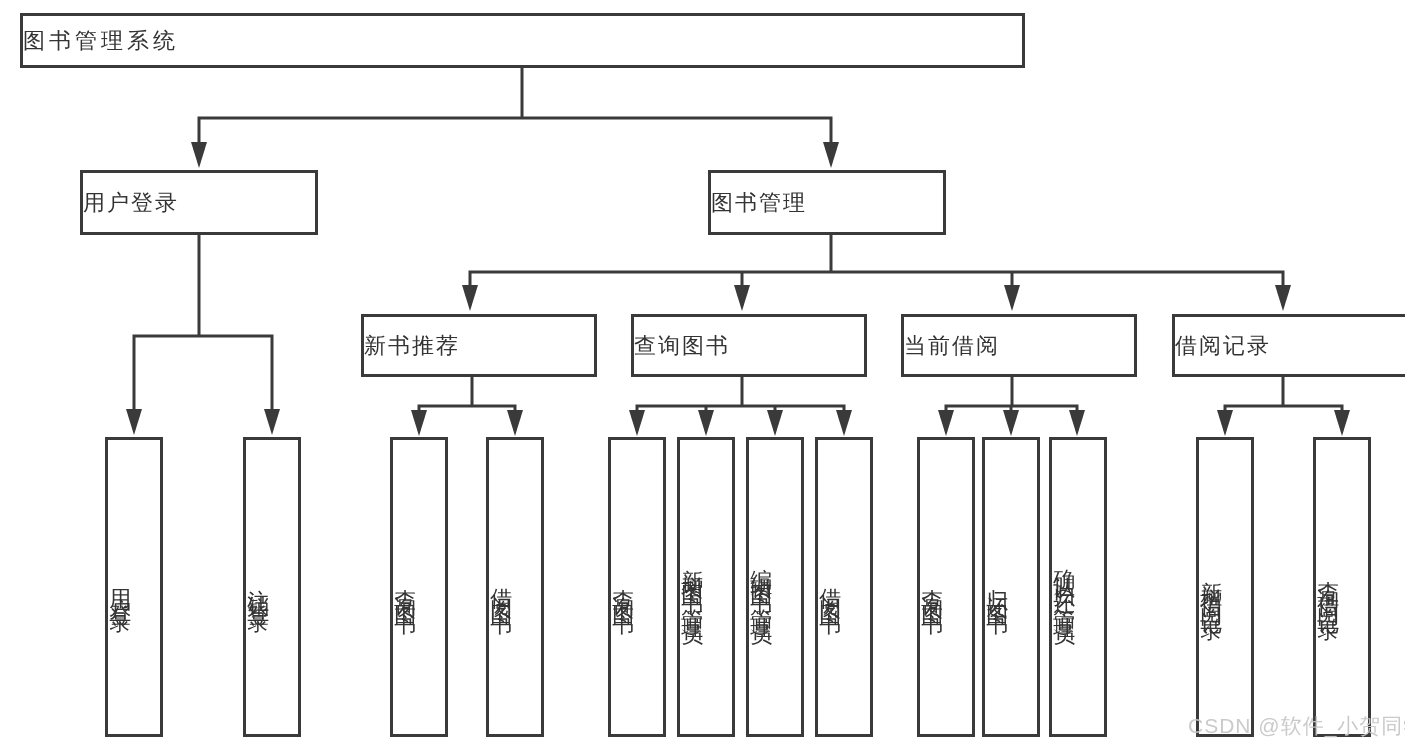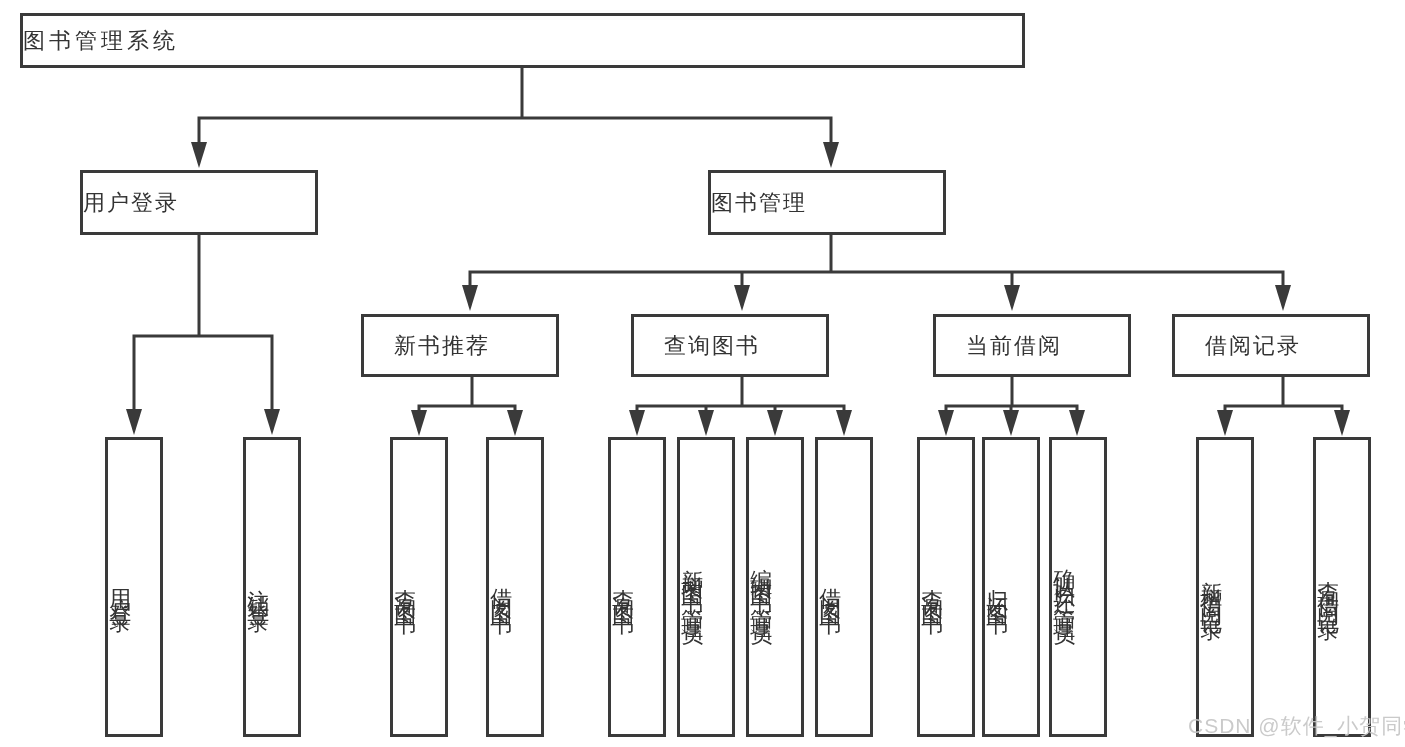--- a/index.html
+++ b/index.html
@@ -30,21 +30,21 @@
     z-index: 2;
   }
   .h-label {
     font-size: 22px;
     letter-spacing: 2px;
     white-space: nowrap;
   }
   .root { left: 20px; top: 13px; width: 1005px; height: 55px; }
   .root .h-label { letter-spacing: 4px; }
   .l2 { top: 170px; height: 65px; width: 238px; }
-  .l3 { top: 314px; height: 63px; width: 198px; padding-left: 30px; }
+  .l3 { top: 314px; height: 63px; width: 236px; }
   .leaf { top: 437px; height: 300px; width: 58px; }
   .v-label {
     writing-mode: vertical-rl;
     text-orientation: mixed;
     font-size: 22px;
     letter-spacing: 8px;
     line-height: 1.1;
     white-space: nowrap;
   }
   .watermark {
@@ -106,21 +106,21 @@
   <div class="node l2" style="left:708px;">
     <span class="h-label">图书管理</span>
   </div>
 
   <div class="node l3" style="left:361px;">
     <span class="h-label">新书推荐</span>
   </div>
   <div class="node l3" style="left:631px;">
     <span class="h-label">查询图书</span>
   </div>
-  <div class="node l3" style="left:901px;margin-left:32px;">
+  <div class="node l3" style="left:901px;">
     <span class="h-label">当前借阅</span>
   </div>
   <div class="node l3" style="left:1172px;">
     <span class="h-label">借阅记录</span>
   </div>
 
   <div class="node leaf" style="left:105px;">
     <span class="v-label">用户登录</span>
   </div>
   <div class="node leaf" style="left:243px;">

